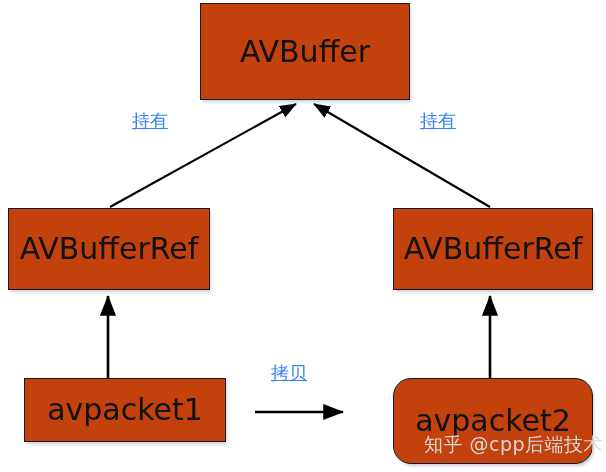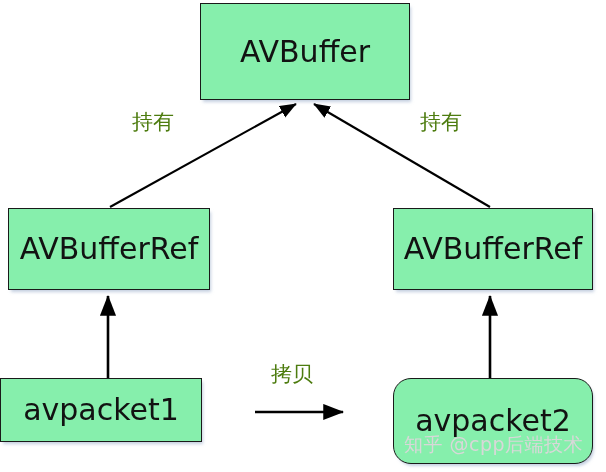--- a/index.html
+++ b/index.html
@@ -11,21 +11,21 @@
     position: relative;
     width: 606px;
     height: 472px;
     background: #ffffff;
     overflow: hidden;
     font-family: "DejaVu Sans", "Liberation Sans", sans-serif;
   }
   .node {
     position: absolute;
     box-sizing: border-box;
-    background: #86efac;
+    background: #c2410c;
     border: 1.6px solid #1a1a1a;
     box-shadow: 2px 3px 3px -1px rgba(150,170,200,0.55);
     display: flex;
     align-items: center;
     justify-content: center;
   }
   .node-label {
     font-size: 30px;
     color: #121212;
     letter-spacing: 0px;
@@ -44,53 +44,54 @@
     width: 202px;
     height: 82px;
   }
   #node-avbufferref-right {
     left: 393px;
     top: 208px;
     width: 200px;
     height: 82px;
   }
   #node-avpacket1 {
-    left: 0;
+    left: 24px;
     top: 378px;
     width: 202px;
     height: 64px;
   }
   #node-avpacket2 {
     left: 393px;
     top: 378px;
     width: 200px;
     height: 86px;
     border-radius: 18px;
   }
   .edge-label {
     position: absolute;
-    font-size: 21px;
-    color: #4d7c0f;
+    font-size: 18px;
+    color: #3b82f6;
     line-height: 1;
     white-space: nowrap;
+    text-decoration: underline;
   }
   #label-hold-left  { left: 132px; top: 112px; }
   #label-hold-right { left: 420px; top: 112px; }
   #label-copy       { left: 271px; top: 364px; }
   #edges {
     position: absolute;
     left: 0;
     top: 0;
     width: 606px;
     height: 472px;
     pointer-events: none;
   }
   #watermark {
     position: absolute;
-    left: 404px;
+    left: 424px;
     top: 432px;
     font-size: 19px;
     color: #d8d8d8;
     letter-spacing: 0.5px;
     white-space: nowrap;
     text-align: center;
   }
 </style>
 </head>
 <body>

